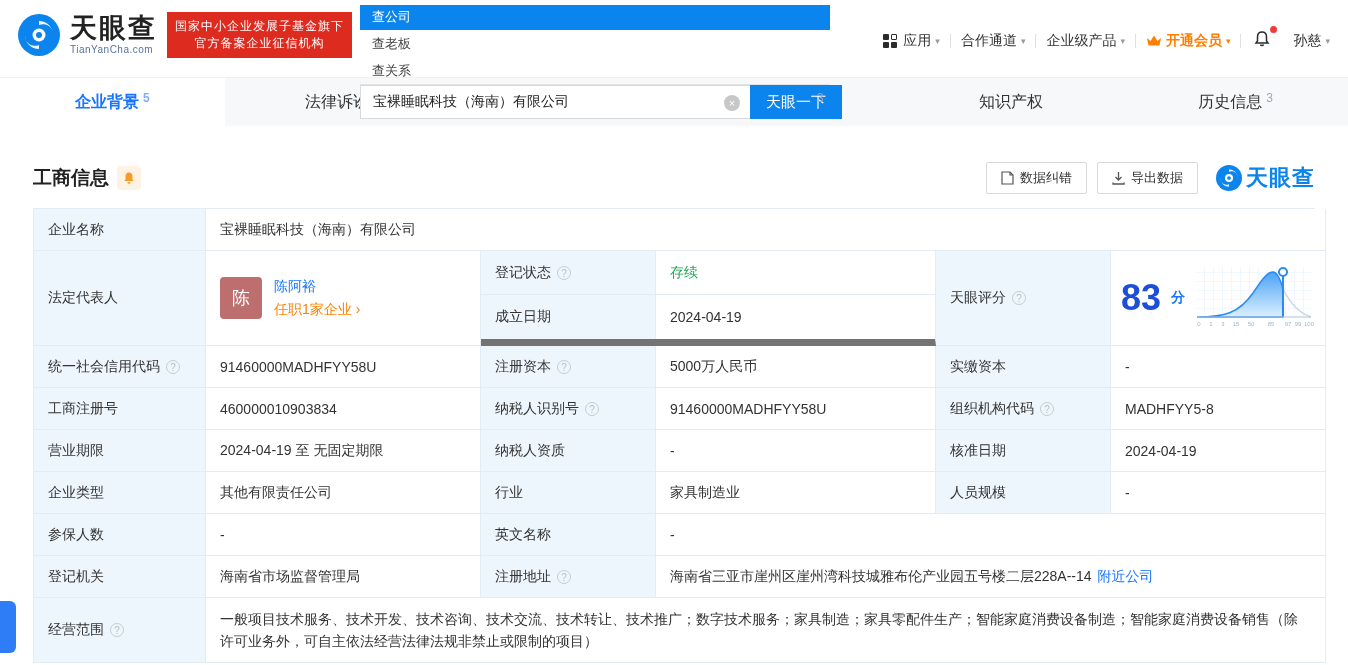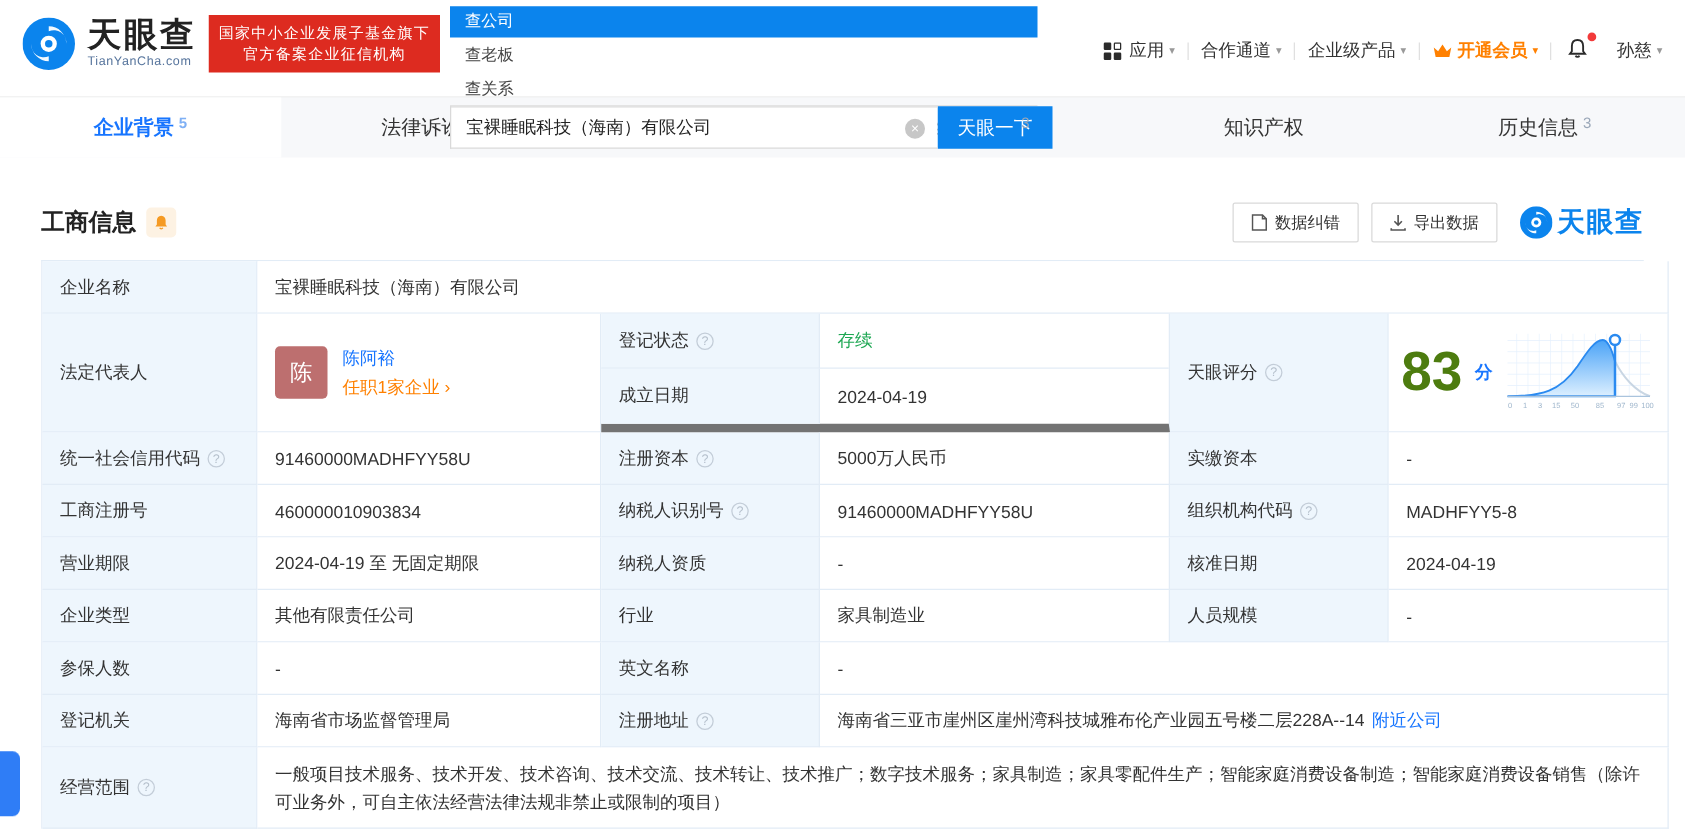--- a/index.html
+++ b/index.html
@@ -74,21 +74,21 @@
   .sub .top { border-bottom:1px solid #e2ecf6; }
   .green { color:#1fa854; }
   .blue-link { color:#1775ff; cursor:pointer; text-decoration:none; }
   .orange-link { color:#ff8000; cursor:pointer; font-size:14px; }
   .legal-wrap { display:flex; align-items:center; gap:12px; }
   .avatar { width:42px; height:42px; border-radius:4px; background:#bd6f6f; color:#fff; font-size:18px;
     display:flex; align-items:center; justify-content:center; cursor:pointer; }
   .legal-names { display:flex; flex-direction:column; gap:5px; font-size:14px; }
   
   .score-cell { gap:10px; padding:6px 10px; }
-  .score-num { color:#4d7c0f; font-weight:bold; font-size:44px; line-height:1; }
+  .score-num { color:#1d4ed8; font-weight:bold; font-size:36px; line-height:1; }
   .score-unit { color:#1775ff; font-size:14px; font-weight:bold; }
   .scope { line-height:22px; display:block; padding-top:10px; padding-bottom:10px; }
   .addr-cell { gap:6px; }
   .float-widget { position:fixed; left:0; bottom:12px; width:16px; height:52px; background:#2f7df6;
     border-radius:0 6px 6px 0; cursor:pointer; }
 </style>
 </head>
 <body>
 
 <header class="topbar">

